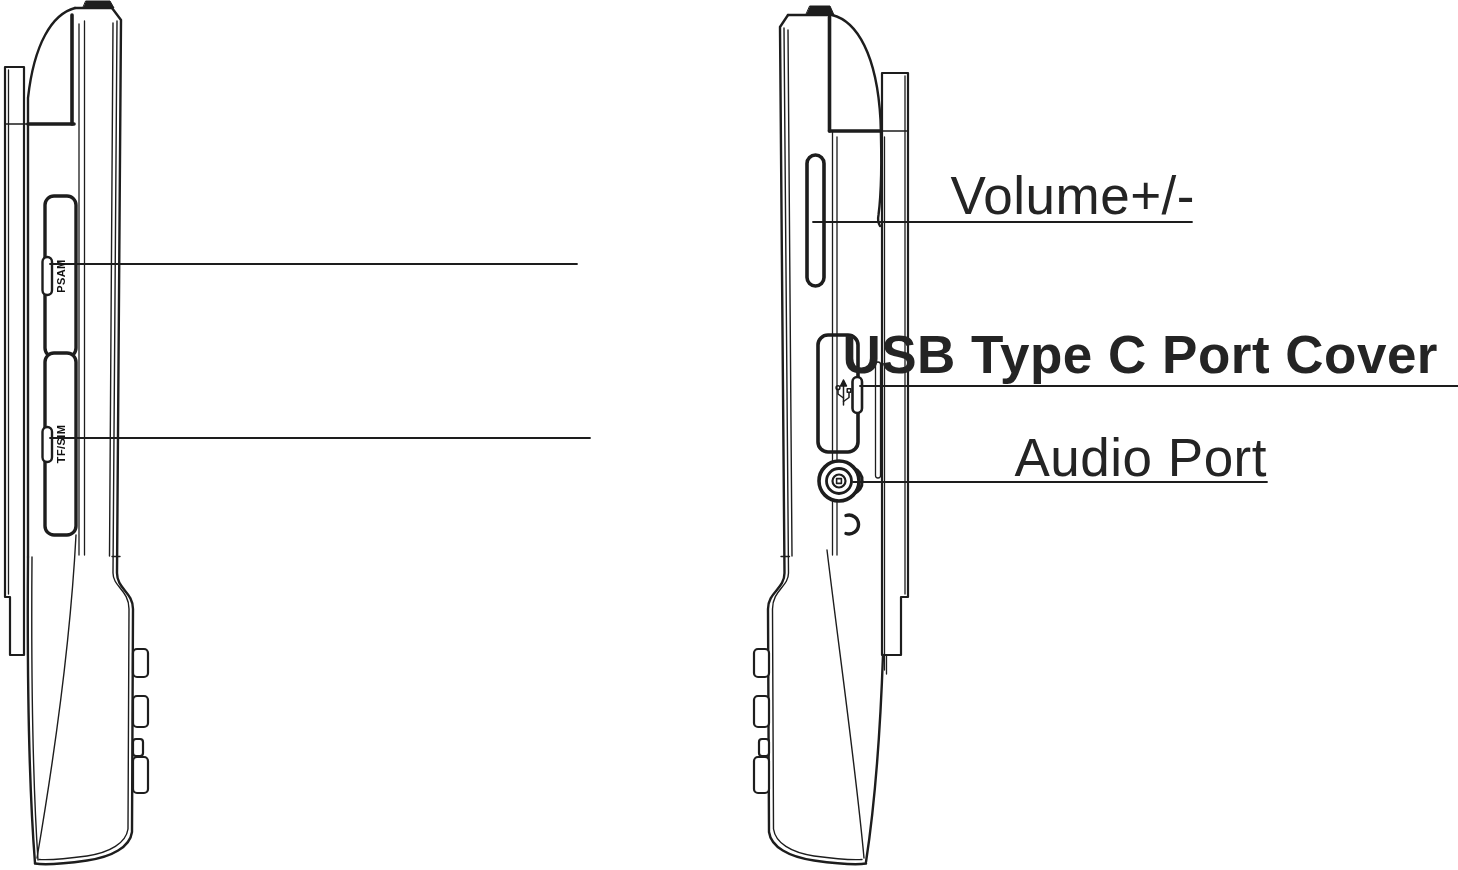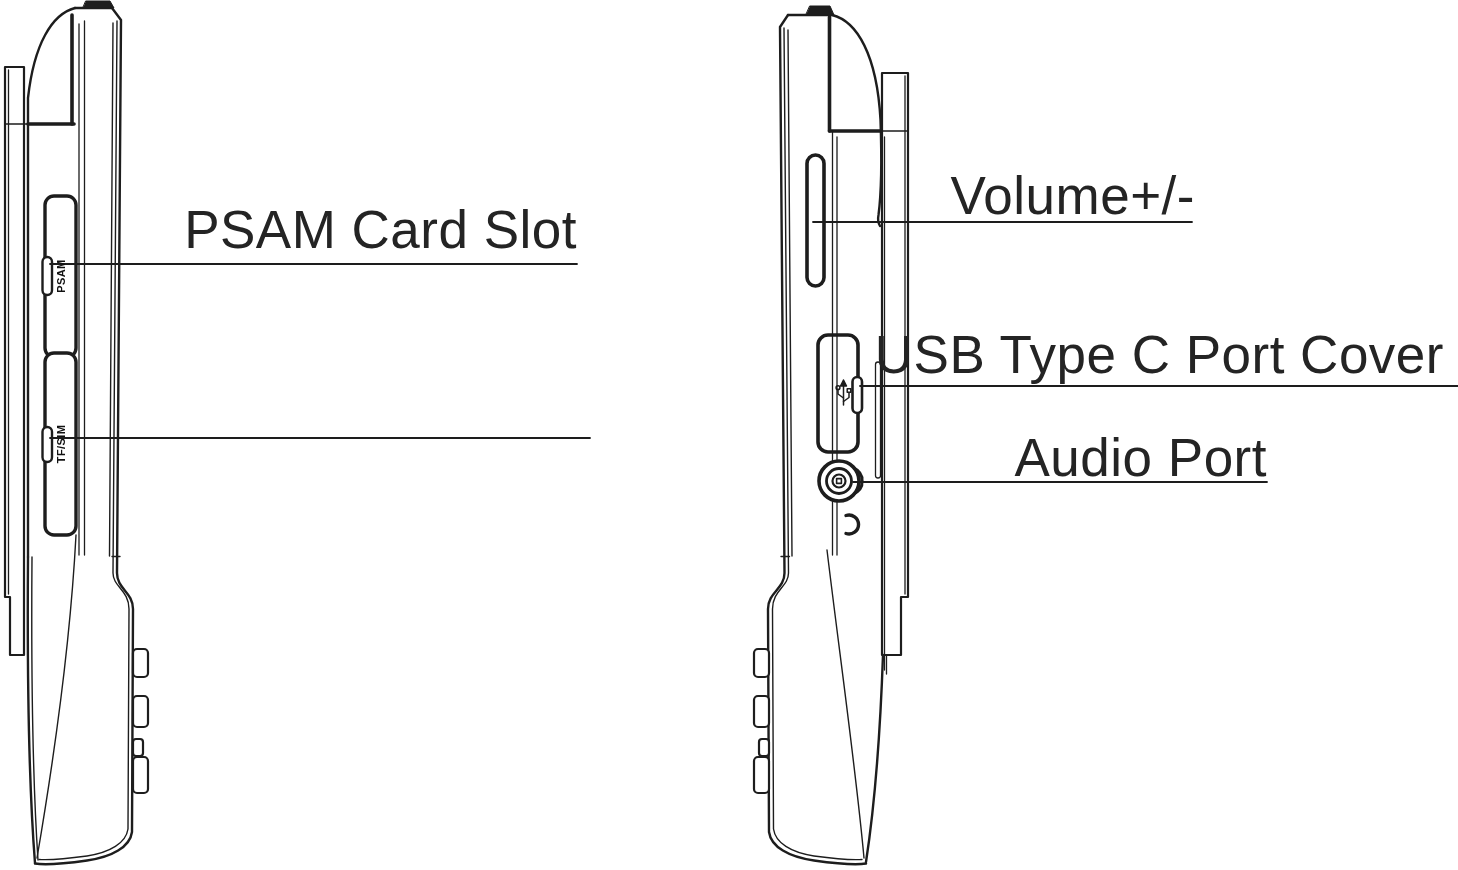--- a/index.html
+++ b/index.html
@@ -114,25 +114,24 @@
 
     <g stroke-width="1.8">
       <line x1="50" y1="264" x2="577" y2="264"></line>
       <line x1="50" y1="438" x2="590" y2="438"></line>
       <line x1="813" y1="222" x2="1192" y2="222"></line>
       <line x1="860" y1="386" x2="1458" y2="386"></line>
       <line x1="853" y1="482" x2="1267" y2="482"></line>
     </g>
   </svg>
 
-  <div class="callout" style="top:203px; right:881px;">PSAM Card Slot</div>
 
 
   <div class="callout" style="top:169px; right:263px;">Volume+/-</div>
 
-  <div class="callout" style="top:328px; right:14px;">USB Type C Port Cover</div>
+  <div class="callout" style="top:328px; right:20px;font-weight:bold;">USB Type C Port Cover</div>
 
   <div class="callout" style="top:431px; right:191px;">Audio Port</div>
 
   <div class="engraving" style="left:61px; top:276px;">PSAM</div>
 
   <div class="engraving" style="left:61px; top:444px;">TF/SIM</div>
 </div>
 
 </body></html>

